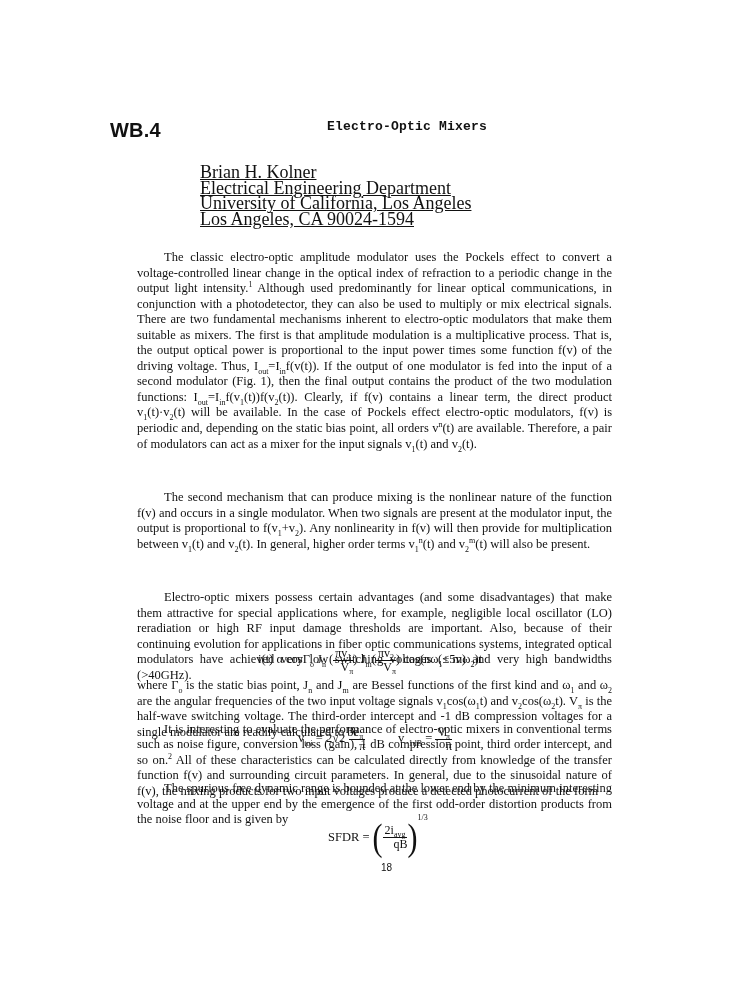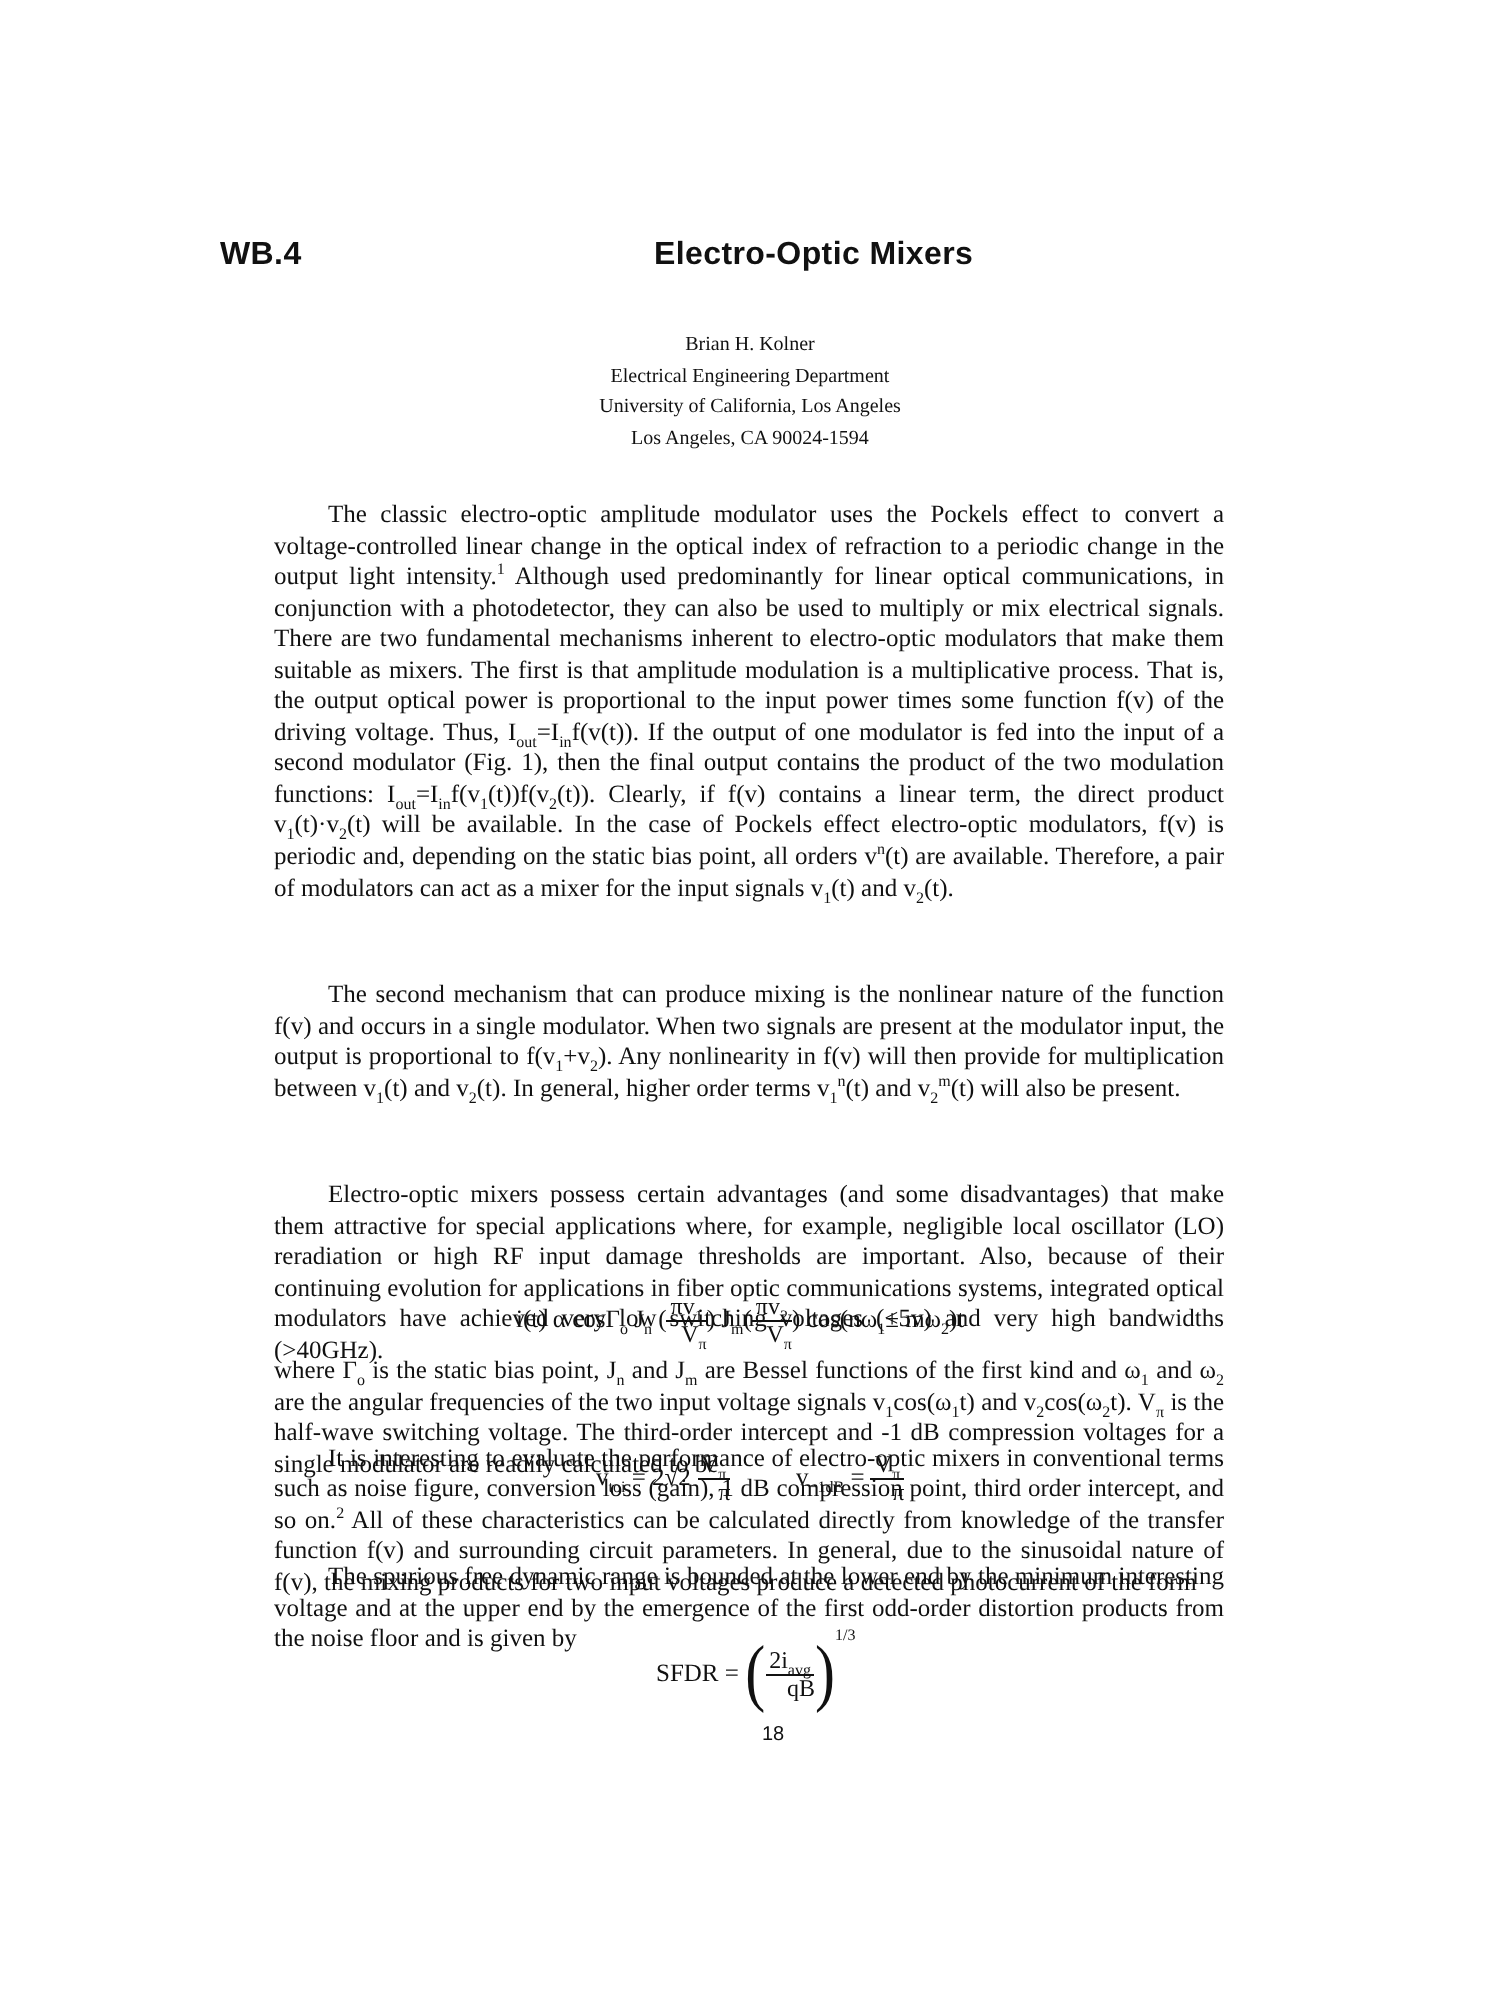--- a/index.html
+++ b/index.html
@@ -14,40 +14,40 @@
       overflow: hidden;
       color: #111111;
       font-family: "Liberation Serif", "DejaVu Serif", serif;
     }
     .header-code {
       position: absolute;
       left: 110px;
       top: 119px;
       font-family: "Liberation Sans", "DejaVu Sans", sans-serif;
       font-weight: bold;
-      font-size: 16px;
+      font-size: 20px;
       letter-spacing: 0.2px;
     }
     .title {
       position: absolute;
       left: 327px;
       top: 119px;
-      font-family: Liberation Sans, sans-serif;
+      font-family: Liberation Mono, monospace;
       font-weight: bold;
-      font-size: 16px;
+      font-size: 13px;
       letter-spacing: 0.2px;
     }
     .author-block {
       position: absolute;
       left: 200px;
       width: 350px;
       top: 165px;
-      text-align: center;
-      font-size: 10px;
+      font-size: 18px;
       line-height: 15.6px;
+      text-decoration: underline;
     }
     .body-text {
       position: absolute;
       left: 121px;
       width: 507px;
       font-size: 12.5px;
       line-height: 15.55px;
       text-align: justify;
       hyphens: manual;
     }

